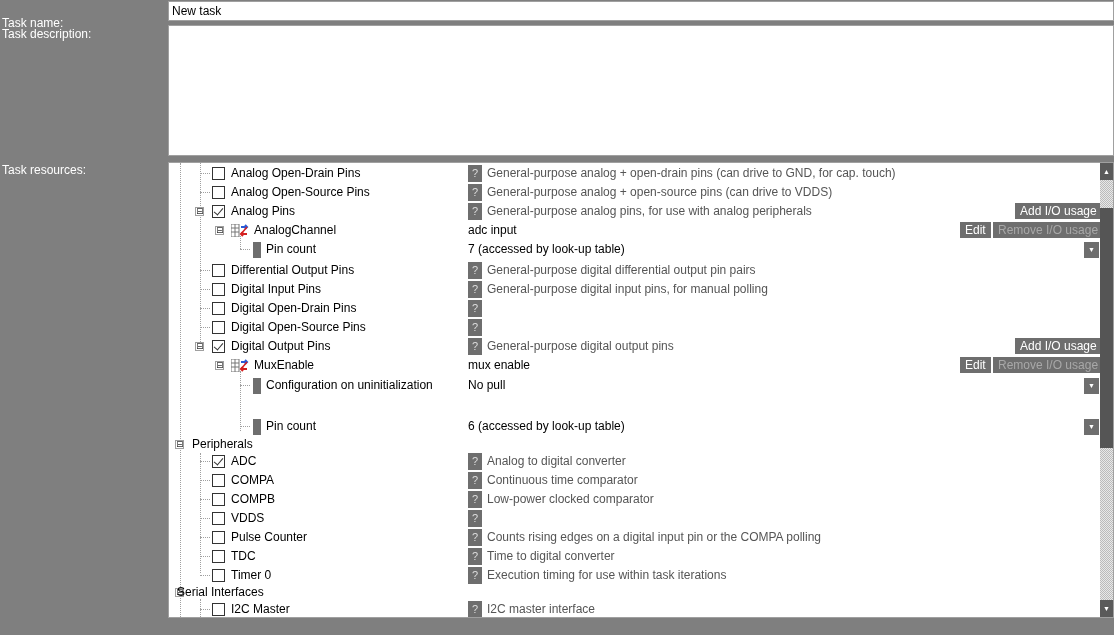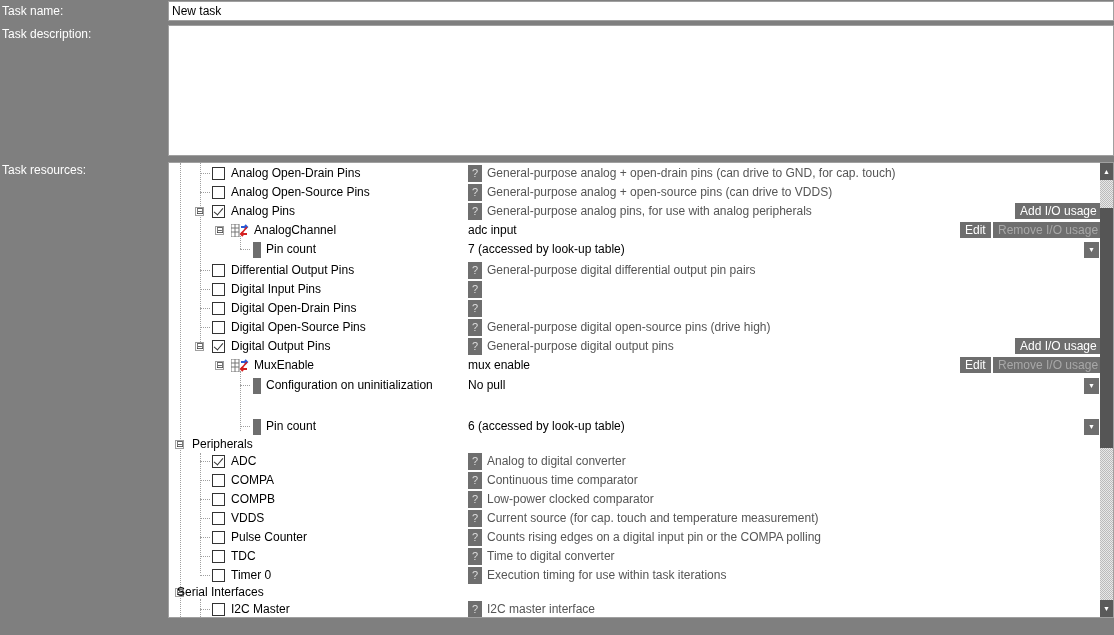--- a/index.html
+++ b/index.html
@@ -26,21 +26,21 @@
   .spin { position: absolute; left: 915px; top: 2px; width: 15px; height: 16px; background: #6e6e6e; color: #fff; font-size: 6px; text-align: center; line-height: 7px; }
   .node-icon { position: absolute; top: 3px; width: 18px; height: 13px; }
   #scrollbar { position: absolute; right: 0; top: 0; width: 13px; height: 454px; background-color: #e8e8e8; background-image: linear-gradient(45deg,#bbb 25%,transparent 25%,transparent 75%,#bbb 75%), linear-gradient(45deg,#bbb 25%,transparent 25%,transparent 75%,#bbb 75%); background-size: 2px 2px; background-position: 0 0, 1px 1px; }
   #sb-up, #sb-down { position: absolute; left: 0; width: 13px; height: 17px; background: #5a5a5a; color: #fff; font-size: 7px; text-align: center; line-height: 17px; }
   #sb-up { top: 0; } #sb-down { bottom: 0; }
   #sb-thumb { position: absolute; left: 0; top: 45px; width: 13px; height: 240px; background: #555; }
 </style>
 </head>
 <body>
 
-<div class="lbl" style="top:4px">Task name:</div>
+<div class="lbl" style="top:16px">Task name:</div>
 <div id="task-name-input">New task</div>
 
 <div class="lbl" style="top:27px">Task description:</div>
 <div id="task-desc"></div>
 
 <div class="lbl" style="top:163px">Task resources:</div>
 
 <div id="resources">
 
   <div class="tree-line-v" style="left:11px;top:0;height:456px"></div>
@@ -105,35 +105,35 @@
     <div class="name" style="left:62px">Differential Output Pins</div>
     <div class="help">?</div>
     <div class="desc">General-purpose digital differential output pin pairs</div>
   </div>
 
   <div class="row" style="top:117px">
     <div class="tree-line-h" style="left:31px;top:9px"></div>
     <div class="chk" style="left:43px"></div>
     <div class="name" style="left:62px">Digital Input Pins</div>
     <div class="help">?</div>
+    <div class="desc">General-purpose digital input pins, for manual polling</div>
   </div>
 
   <div class="row" style="top:136px">
     <div class="tree-line-h" style="left:31px;top:9px"></div>
     <div class="chk" style="left:43px"></div>
     <div class="name" style="left:62px">Digital Open-Drain Pins</div>
     <div class="help">?</div>
   </div>
 
   <div class="row" style="top:155px">
     <div class="tree-line-h" style="left:31px;top:9px"></div>
     <div class="chk" style="left:43px"></div>
     <div class="name" style="left:62px">Digital Open-Source Pins</div>
     <div class="help">?</div>
-    <div class="desc">General-purpose digital open-source pins (drive high)</div>
   </div>
 
   <div class="row" style="top:174px">
     <div class="expander" style="left:26px;top:5px">⊟</div>
     <div class="chk checked" style="left:43px"></div>
     <div class="name" style="left:62px">Digital Output Pins</div>
     <div class="help">?</div>
     <div class="desc">General-purpose digital output pins</div>
     <div class="btn" style="left:846px">Add I/O usage</div>
   </div>
@@ -200,21 +200,20 @@
     <div class="name" style="left:62px">COMPB</div>
     <div class="help">?</div>
     <div class="desc">Low-power clocked comparator</div>
   </div>
 
   <div class="row" style="top:346px">
     <div class="tree-line-h" style="left:31px;top:9px"></div>
     <div class="chk" style="left:43px"></div>
     <div class="name" style="left:62px">VDDS</div>
     <div class="help">?</div>
-    <div class="desc">Current source (for cap. touch and temperature measurement)</div>
   </div>
 
   <div class="row" style="top:365px">
     <div class="tree-line-h" style="left:31px;top:9px"></div>
     <div class="chk" style="left:43px"></div>
     <div class="name" style="left:62px">Pulse Counter</div>
     <div class="help">?</div>
     <div class="desc">Counts rising edges on a digital input pin or the COMPA polling</div>
   </div>
 

